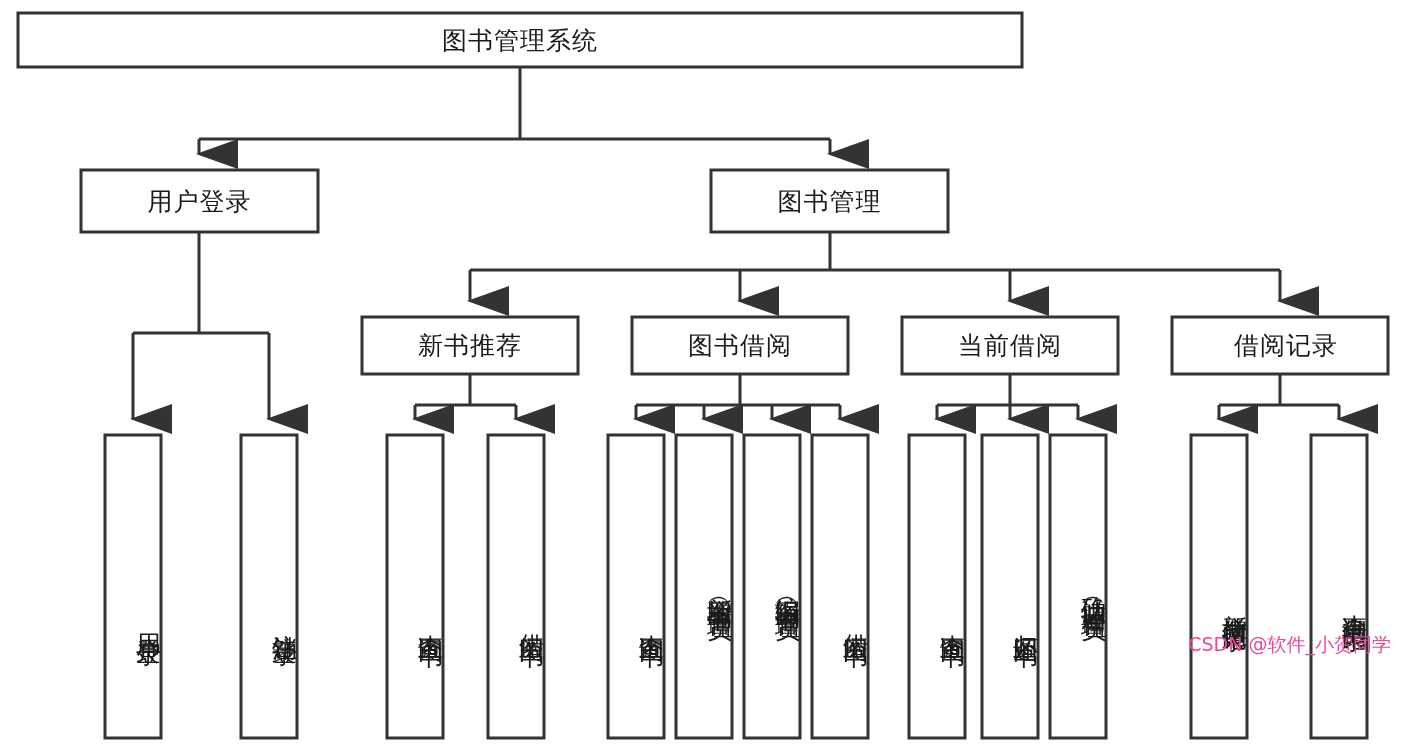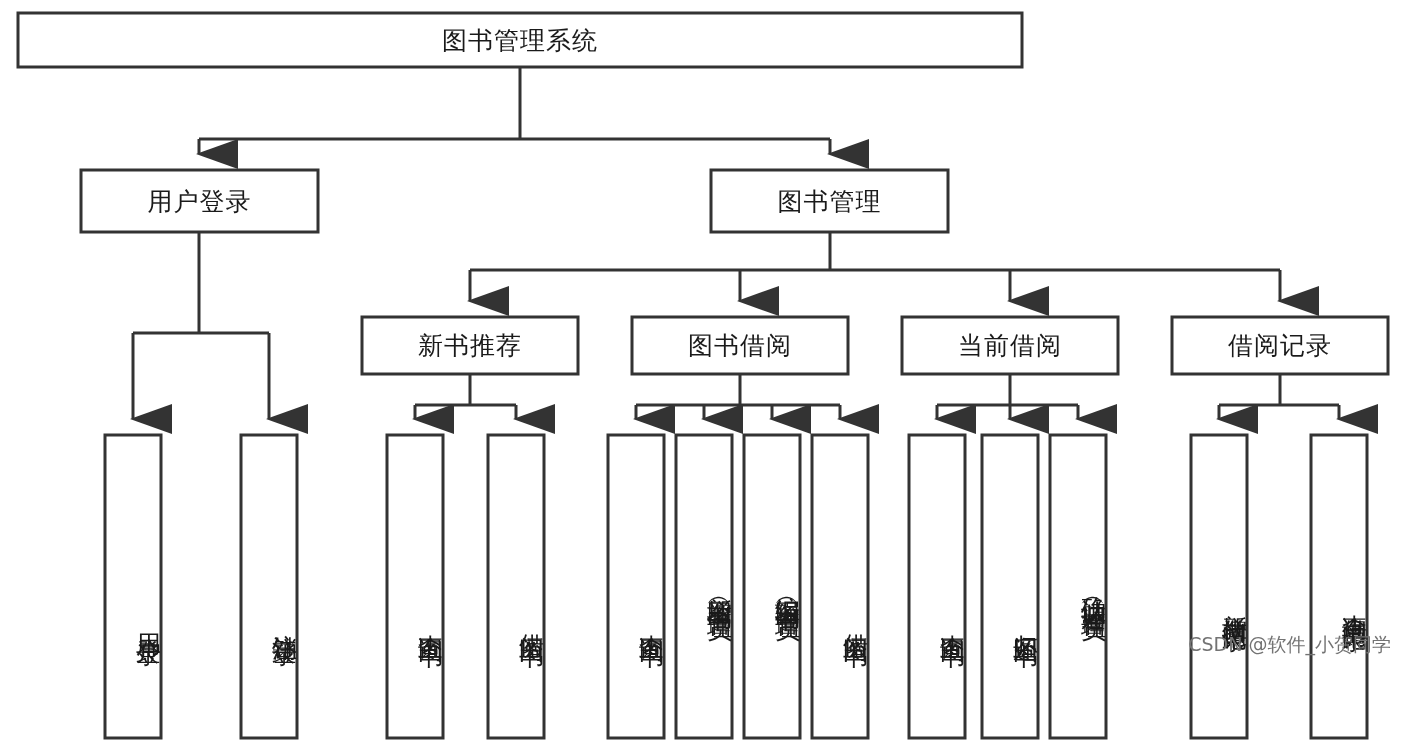--- a/index.html
+++ b/index.html
@@ -62,21 +62,21 @@
     text-orientation: upright;
     letter-spacing: 3px;
     line-height: 1;
     pointer-events: none;
   }
   .watermark {
     position: absolute;
     right: 14px;
     bottom: 6px;
     font-size: 19px;
-    color: #737373;
+    color: #ec4899;
     white-space: nowrap;
     pointer-events: none;
   }
 </style>
 </head>
 <body>
 
 <div id="diagram-root">
 
   <svg class="diagram-svg" viewBox="0 0 1405 747" xmlns="http://www.w3.org/2000/svg">
@@ -149,21 +149,21 @@
   </svg>
 
   <div class="node-label-h" style="left:18px; top:13px; width:1004px; height:54px;">图书管理系统</div>
 
   <div class="node-label-h" style="left:81px; top:170px; width:237px; height:62px;">用户登录</div>
   <div class="node-label-h" style="left:711px; top:170px; width:237px; height:62px;">图书管理</div>
 
   <div class="node-label-h" style="left:362px; top:317px; width:216px; height:57px;">新书推荐</div>
   <div class="node-label-h" style="left:632px; top:317px; width:216px; height:57px;text-align:right;">图书借阅</div>
   <div class="node-label-h" style="left:902px; top:317px; width:216px; height:57px;border-radius:23px;">当前借阅</div>
-  <div class="node-label-h" style="left:1172px; top:317px; width:216px; height:57px;">借阅记录</div>
+  <div class="node-label-h" style="left:1172px; top:317px; width:216px; height:57px;padding-left:6px;">借阅记录</div>
 
   <div class="node-label-v" style="left:105px; top:505px; width:56px; height:230px;">用户登录</div>
   <div class="node-label-v" style="left:241px; top:505px; width:56px; height:230px;">注销登录</div>
 
   <div class="node-label-v" style="left:387px; top:505px; width:56px; height:230px;">查询图书</div>
   <div class="node-label-v" style="left:488px; top:505px; width:56px; height:230px;">借阅图书</div>
 
   <div class="node-label-v" style="left:608px; top:505px; width:56px; height:230px;">查询图书</div>
   <div class="node-label-v" style="left:676px; top:443px; width:56px; height:295px;">新增图书（管理员）</div>
   <div class="node-label-v" style="left:744px; top:443px; width:56px; height:295px;">编辑图书（管理员）</div>

